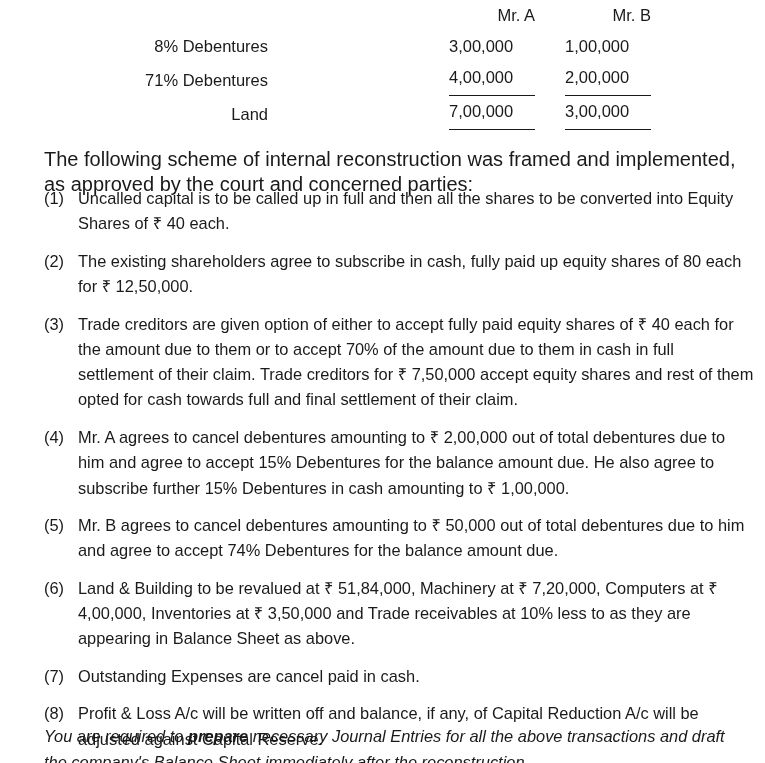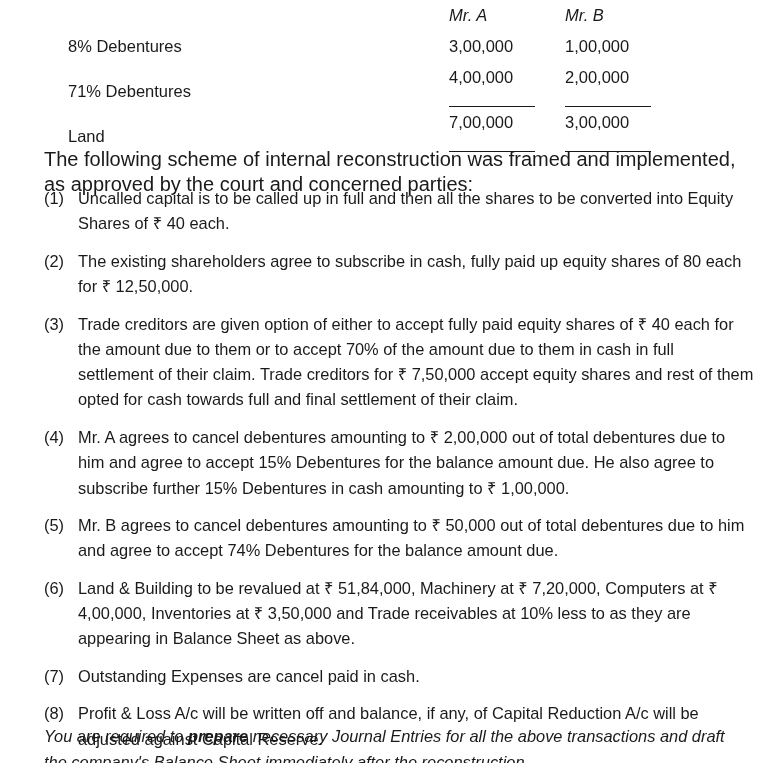--- a/index.html
+++ b/index.html
@@ -31,31 +31,31 @@
     table-layout: fixed;
   }
   .debenture-table td {
     padding: 0;
     vertical-align: bottom;
     font-size: 16.5px;
     line-height: 31px;
     height: 31px;
     white-space: nowrap;
   }
-  .col-label  { width: 200px; padding-left: 68px !important; text-align: left; }
+  .col-label  { width: 200px; padding-left: 68px !important; text-align: right; }
   .col-a      { width: 240px; text-align: left; padding-left: 0 !important; }
   .col-b      { width: 325px; text-align: left; }
   .cell-a-inner { display: inline-block; min-width: 86px; text-align: left; margin-left: 181px; }
   .cell-b-inner { display: inline-block; min-width: 86px; text-align: left; margin-left: 57px; }
   .hdr .cell-a-inner,
-  .hdr .cell-b-inner { text-align: left; font-style: italic; }
+  .hdr .cell-b-inner { text-align: right; }
   .ruled .cell-a-inner,
   .ruled .cell-b-inner {
     border-bottom: 1.4px solid #1a1a1a;
-    padding-bottom: 13px;
+    padding-bottom: 2px;
   }
 
   
   .intro {
     position: absolute;
     left: 44px;
     top: 127px;
     width: 706px;
     font-size: 20px;
     line-height: 25.3px;

